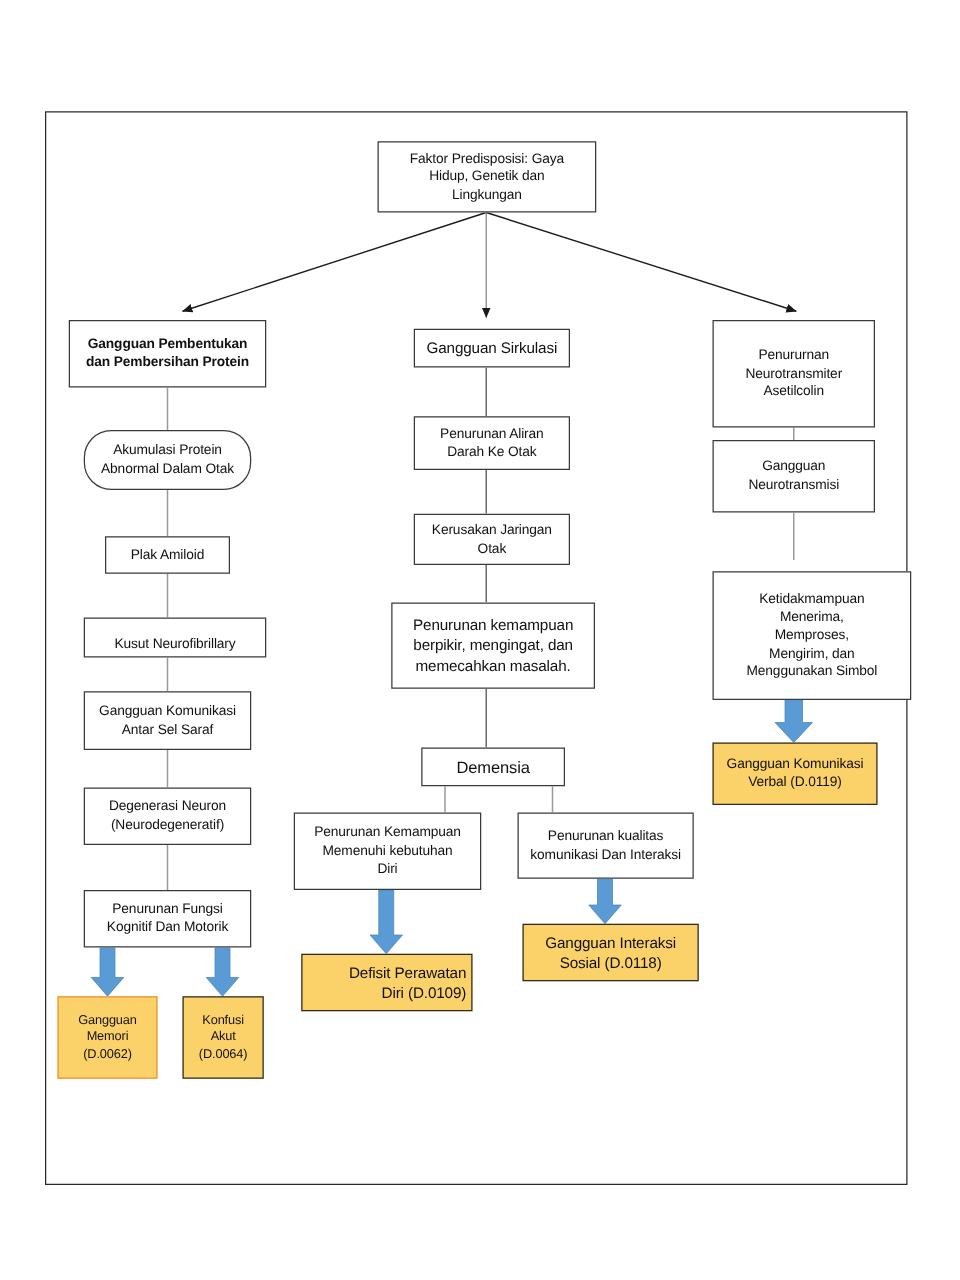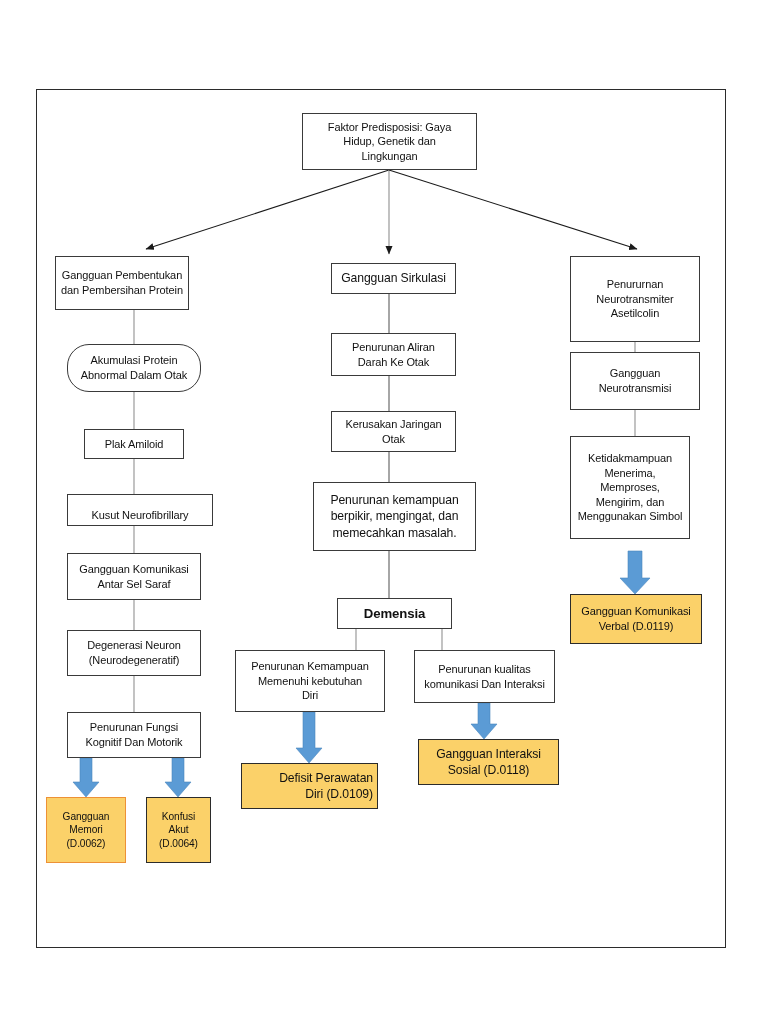--- a/index.html
+++ b/index.html
@@ -144,21 +144,21 @@
       <path d="M628,551 L642,551 L642,578 L650,578 L635,594 L620,578 L628,578 Z"></path>
     </g>
   </svg>
 
   <div class="node fs11" style="left:302px; top:113px; width:175px; height:57px;">
     <span class="txt">Faktor Predisposisi: Gaya
 Hidup, Genetik dan
 Lingkungan</span>
   </div>
 
-  <div class="node fs11" style="left:55px; top:256px; width:134px; height:54px;">
+  <div class="node fs11" style="left:55px; top:256px; width:158px; height:54px;font-weight:bold;">
     <span class="txt">Gangguan Pembentukan
 dan Pembersihan Protein</span>
   </div>
 
   <div class="node fs11" style="left:67px; top:344px; width:134px; height:48px;border-radius:22px;">
     <span class="txt">Akumulasi Protein
 Abnormal Dalam Otak</span>
   </div>
 
   <div class="node fs11" style="left:84px; top:429px; width:100px; height:30px;">
@@ -209,21 +209,21 @@
     <span class="txt">Kerusakan Jaringan
 Otak</span>
   </div>
 
   <div class="node fs12" style="left:313px; top:482px; width:163px; height:69px;">
     <span class="txt">Penurunan kemampuan
 berpikir, mengingat, dan
 memecahkan masalah.</span>
   </div>
 
-  <div class="node fs13" style="left:337px; top:598px; width:115px; height:31px;font-weight:bold;">
+  <div class="node fs13" style="left:337px; top:598px; width:115px; height:31px;">
     <span class="txt">Demensia</span>
   </div>
 
   <div class="node fs11" style="left:235px; top:650px; width:150px; height:62px;">
     <span class="txt">Penurunan Kemampuan
 Memenuhi kebutuhan
 Diri</span>
   </div>
 
   <div class="node fs11" style="left:414px; top:650px; width:141px; height:53px;">
@@ -245,21 +245,21 @@
     <span class="txt">Penururnan
 Neurotransmiter
 Asetilcolin</span>
   </div>
 
   <div class="node fs11" style="left:570px; top:352px; width:130px; height:58px;">
     <span class="txt">Gangguan
 Neurotransmisi</span>
   </div>
 
-  <div class="node fs11" style="left:570px; top:436px; width:120px; height:103px;">
+  <div class="node fs11" style="left:570px; top:457px; width:159px; height:103px;">
     <span class="txt">Ketidakmampuan
 Menerima,
 Memproses,
 Mengirim, dan
 Menggunakan Simbol</span>
   </div>
 
   <div class="node diag fs11" style="left:570px; top:594px; width:132px; height:50px;">
     <span class="txt">Gangguan Komunikasi
 Verbal (D.0119)</span>

